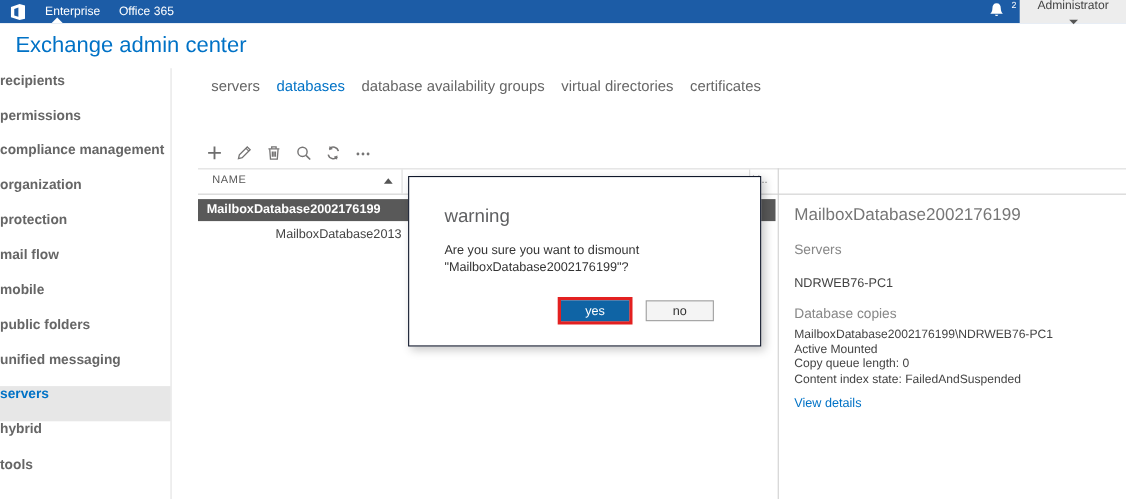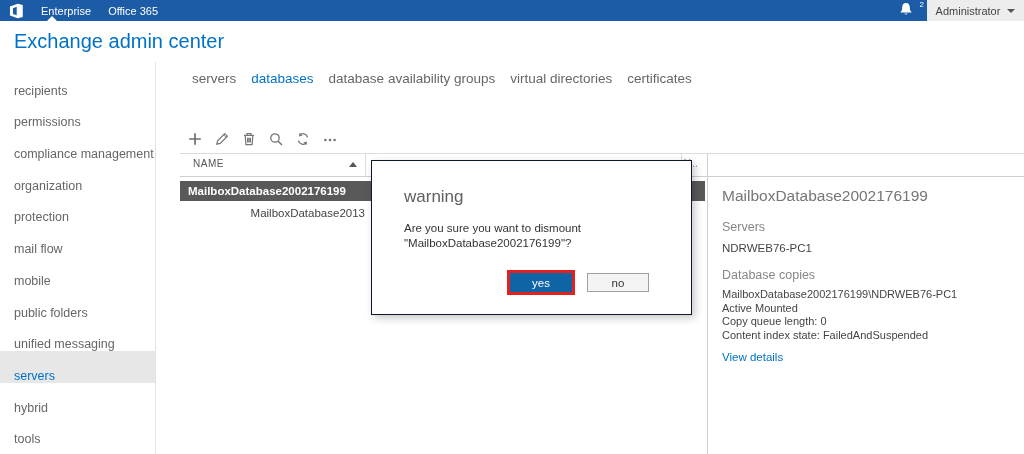--- a/index.html
+++ b/index.html
@@ -13,31 +13,31 @@
   .topbar { position:absolute; left:0; top:0; width:1024px; height:21px; background:#1c5ca6; }
   .topbar-inner { position:absolute; left:0; top:0; height:21px; display:flex; align-items:center; }
   .office-logo { margin-left:8px; display:flex; align-items:center; }
   .brand-tab { color:#fff; font-size:11px; margin-left:17px; position:relative; cursor:pointer; }
   .notch { position:absolute; left:47px; bottom:0; width:0; height:0;
            border-left:5px solid transparent; border-right:5px solid transparent; border-bottom:5px solid #fff; }
   .bell-wrap { position:absolute; right:104px; top:2px; width:22px; height:18px; cursor:pointer; }
   .bell-count { position:absolute; right:-4px; top:-2px; color:#fff; font-size:8px; }
   .admin-strip { position:absolute; right:0; top:0; width:97px; height:21px; background:#ededed;
                  display:flex; align-items:center; justify-content:center; gap:7px;
-                 color:#444; font-size:11px; cursor:pointer; }
+                 color:#444; font-size:11px; cursor:pointer;flex-direction:column; }
   .caret-down { width:0; height:0; border-left:4px solid transparent; border-right:4px solid transparent;
                 border-top:4px solid #555; }
 
   
   .eac-title { position:absolute; left:14px; top:30px; font-size:20px; color:#0072c6; font-weight:400; }
 
   
   .sidebar { position:absolute; left:0; top:66px; width:155px; }
-  .side-item { height:31.7px; display:flex; align-items:flex-end; padding-left:14px;
-               font-size:12.5px; color:#666; cursor:pointer; }
+  .side-item { height:31.7px; display:flex; align-items:flex-start; 
+               font-size:12.5px; color:#666; cursor:pointer;font-weight:bold; }
   .side-item.selected { background:#e7e7e7; color:#0072c6; }
   .v-divider-sidebar { position:absolute; left:155px; top:62px; height:392px; width:1px; background:#e2e2e2; }
 
   
   .content-tabs { position:absolute; left:192px; top:71px; display:flex; gap:15px; font-size:13.5px; color:#666; }
   .ctab { cursor:pointer; }
   .ctab.active { color:#0072c6; }
 
   
   .toolbar { position:absolute; left:186px; top:131px; display:flex; align-items:center; gap:9px; }
@@ -67,21 +67,21 @@
   .btn-yes-wrap { border:3px solid #e32020; line-height:0; }
   .btn-yes { width:62px; height:19px; background:#0f64a5; color:#fff; border:none;
              font-size:11.5px; font-family:inherit; cursor:pointer; }
   .btn-no { width:62px; height:19px; background:#f4f4f4; color:#333; border:1px solid #9f9f9f;
             font-size:11.5px; font-family:inherit; cursor:pointer; }
 
   
   .details { position:absolute; left:722px; top:186px; width:292px; }
   .d-title { font-size:15.5px; color:#767676; line-height:20px; }
   .d-heading { font-size:12.5px; color:#878787; margin-top:14px; }
-  .d-value { font-size:11.5px; color:#444; margin-top:8px; }
+  .d-value { font-size:11.5px; color:#444; margin-top:18px; }
   .d-copies { margin-top:6px; }
   .d-copy-line { font-size:11px; color:#444; line-height:13.5px; }
   .d-link { display:inline-block; font-size:11.5px; color:#0072c6; margin-top:9px; cursor:pointer;text-align:center; }
 </style>
 </head>
 <body>
 
 <div class="screen">
 
   <div class="topbar">

